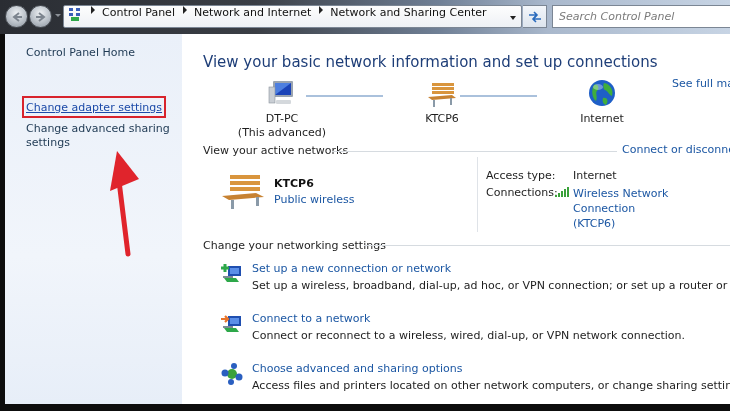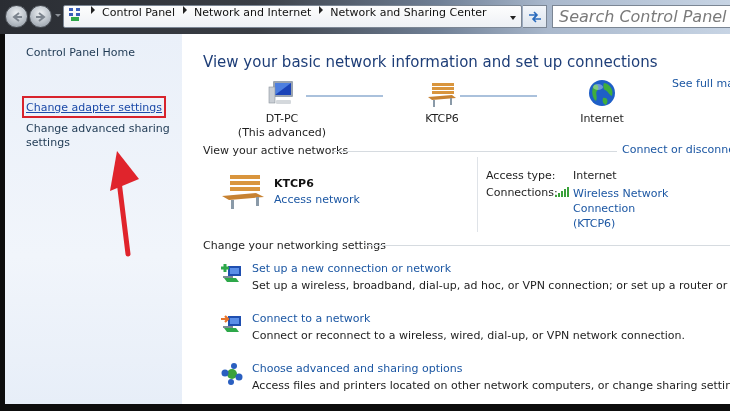--- a/index.html
+++ b/index.html
@@ -28,21 +28,21 @@
   .crumb-sep { width: 0; height: 0; border-top: 4px solid transparent; border-bottom: 4px solid transparent;
     border-left: 4px solid #222; margin: 0 7px 0 2px; }
   .crumb { font-size: 11px; color: #111; white-space: nowrap; }
   .addr-dd { position: absolute; right: 5px; top: 10px; width: 0; height: 0;
     border-left: 3px solid transparent; border-right: 3px solid transparent; border-top: 4px solid #222; }
   .refresh { position: absolute; left: 523px; top: 5px; width: 24px; height: 23px;
     background: linear-gradient(#f3f6fa, #dde5ee); border: 1px solid #7b8694; border-left: none;
     display: flex; align-items: center; justify-content: center; }
   .search { position: absolute; left: 552px; top: 5px; width: 178px; height: 23px;
     background: #fff; border: 1px solid #7b8694; border-right: none; display: flex; align-items: center; padding-left: 6px; }
-  .search input { border: none; outline: none; font-family: "DejaVu Sans", sans-serif; font-size: 16px; font-style: italic;
+  .search input { border: none; outline: none; font-family: "DejaVu Sans", sans-serif; font-size: 11px; font-style: italic;
     color: #6d6d6d; width: 100%; background: transparent; }
   .search input::placeholder { color: #7a7a7a; font-style: italic; }
 
   
   .sidebar { position: absolute; left: 5px; top: 34px; width: 177px; height: 370px;
     background: linear-gradient(180deg, #eaf0f9 0%, #f1f5fb 60%, #e7eef8 100%); }
   .sb-item { position: absolute; left: 21px; font-size: 11px; line-height: 14px; color: #1e3953; cursor: pointer; }
   .sb-home { top: 12px; }
   .sb-wireless { top: 46px; }
   .sb-adapter { top: 67px; color: #1c4aa8; text-decoration: underline; }
@@ -207,21 +207,21 @@
     <svg viewBox="0 0 46 40" width="46" height="40">
       <rect x="10" y="4" width="30" height="4" fill="#d9953d"></rect>
       <rect x="10" y="10" width="30" height="4" fill="#d9953d"></rect>
       <rect x="10" y="16" width="30" height="4" fill="#d9953d"></rect>
       <path d="M2 25 L36 22 L44 26 L9 29 Z" fill="#c78232"></path>
       <rect x="11" y="29" width="3" height="9" fill="#8a9aa8"></rect>
       <rect x="36" y="26" width="3" height="9" fill="#8a9aa8"></rect>
     </svg>
   </div>
   <div class="net-name">KTCP6</div>
-  <div class="net-type">Access network</div>
+  <div class="net-type">Public wireless</div>
 
   <div class="vdivider"></div>
   <div class="kv-label kv-access">Access type:</div>
   <div class="kv-value kv-access">Internet</div>
   <div class="kv-label kv-conn">Connections:</div>
   <svg class="signal" viewBox="0 0 14 10">
     <rect x="0" y="8" width="2" height="2" fill="#3aa13a"></rect>
     <rect x="3" y="6" width="2" height="4" fill="#3aa13a"></rect>
     <rect x="6" y="4" width="2" height="6" fill="#3aa13a"></rect>
     <rect x="9" y="2" width="2" height="8" fill="#3aa13a"></rect>

